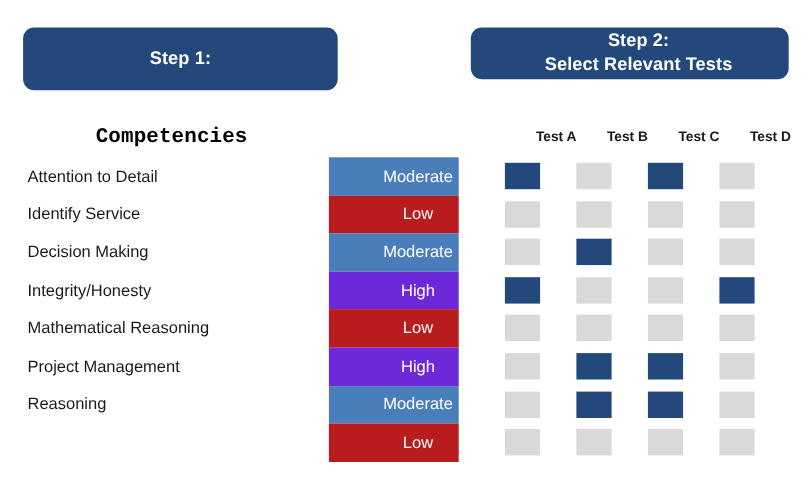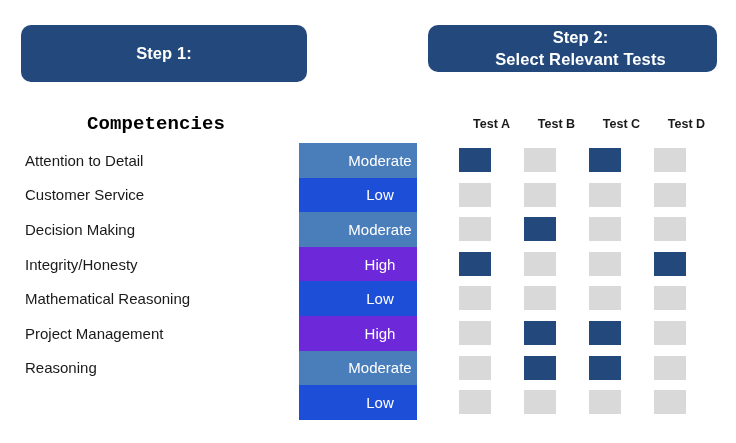--- a/index.html
+++ b/index.html
@@ -72,33 +72,33 @@
     display:flex;
     align-items:center;
     justify-content:center;
     color:#ffffff;
     font-size:15px;
     line-height:1;
     padding-left:44px;
   }
   .rating-high     { background:#6d28d9; }
   .rating-moderate { background:#4a7ebb; }
-  .rating-low      { background:#1d4ed8; }
+  .rating-low      { background:#b91c1c; }
 
   
   #tests-header {
     position:absolute;
     left:440px; top:117px;
     width:265px; height:18px;
   }
   .test-header-cell {
     position:absolute;
     top:0;
     width:65px;
-    text-align:center;
+    text-align:right;
     font-size:12.5px;
     font-weight:bold;
     color:#1a1a1a;
     white-space:nowrap;
   }
   #tests-grid {
     position:absolute;
     left:459px; top:143px;
     width:246px; height:278px;
   }
@@ -126,21 +126,21 @@
 
   <div class="step-btn" id="step2-btn">
     <span class="l1">Step 2:</span>
     <span class="l2">Select Relevant Tests</span>
   </div>
 
   <div id="competencies-title">Competencies</div>
 
   <div id="competency-list">
       <div class="competency-row">Attention to Detail</div>
-      <div class="competency-row">Customer Service</div>
+      <div class="competency-row">Identify Service</div>
       <div class="competency-row">Decision Making</div>
       <div class="competency-row">Integrity/Honesty</div>
       <div class="competency-row">Mathematical Reasoning</div>
       <div class="competency-row">Project Management</div>
       <div class="competency-row">Reasoning</div>
     </div>
 
   <div id="rating-column">
       <div class="rating-cell rating-moderate">Moderate</div>
       <div class="rating-cell rating-low">Low</div>

